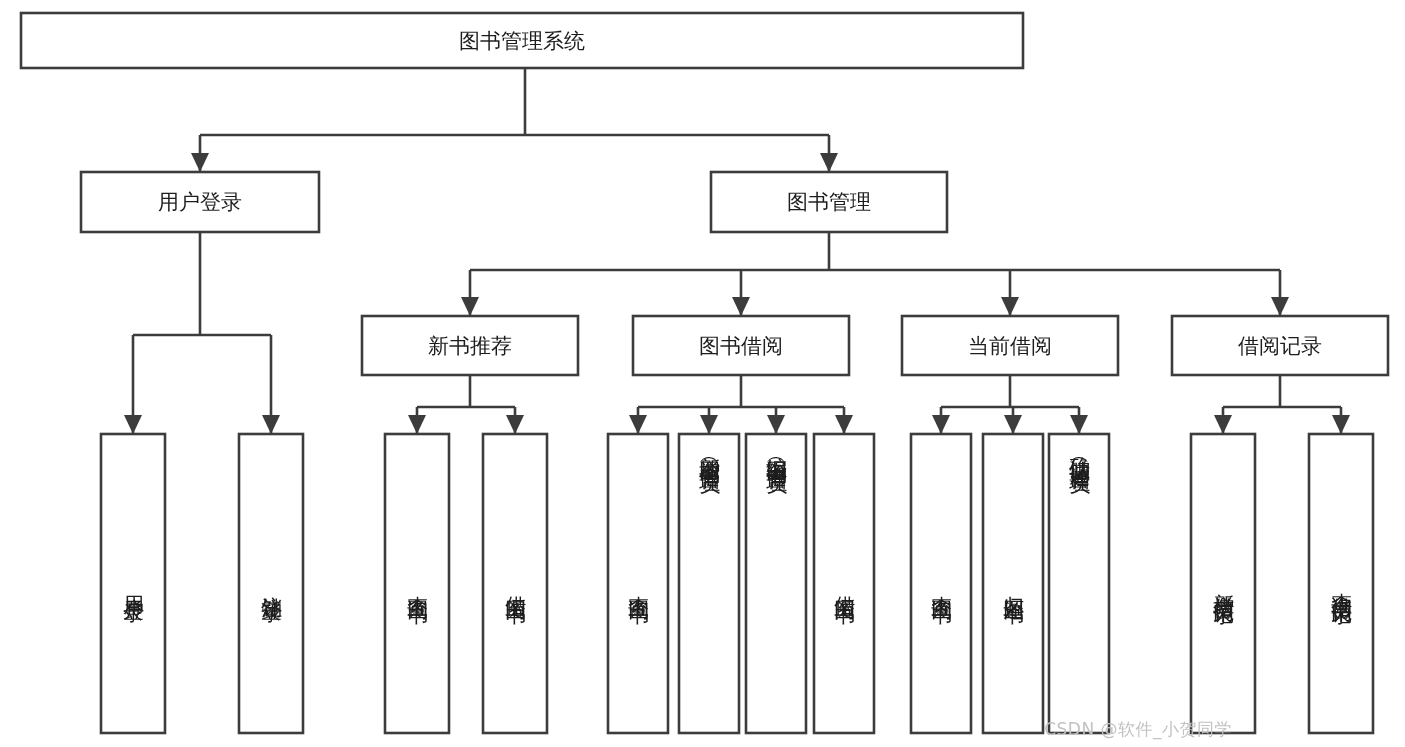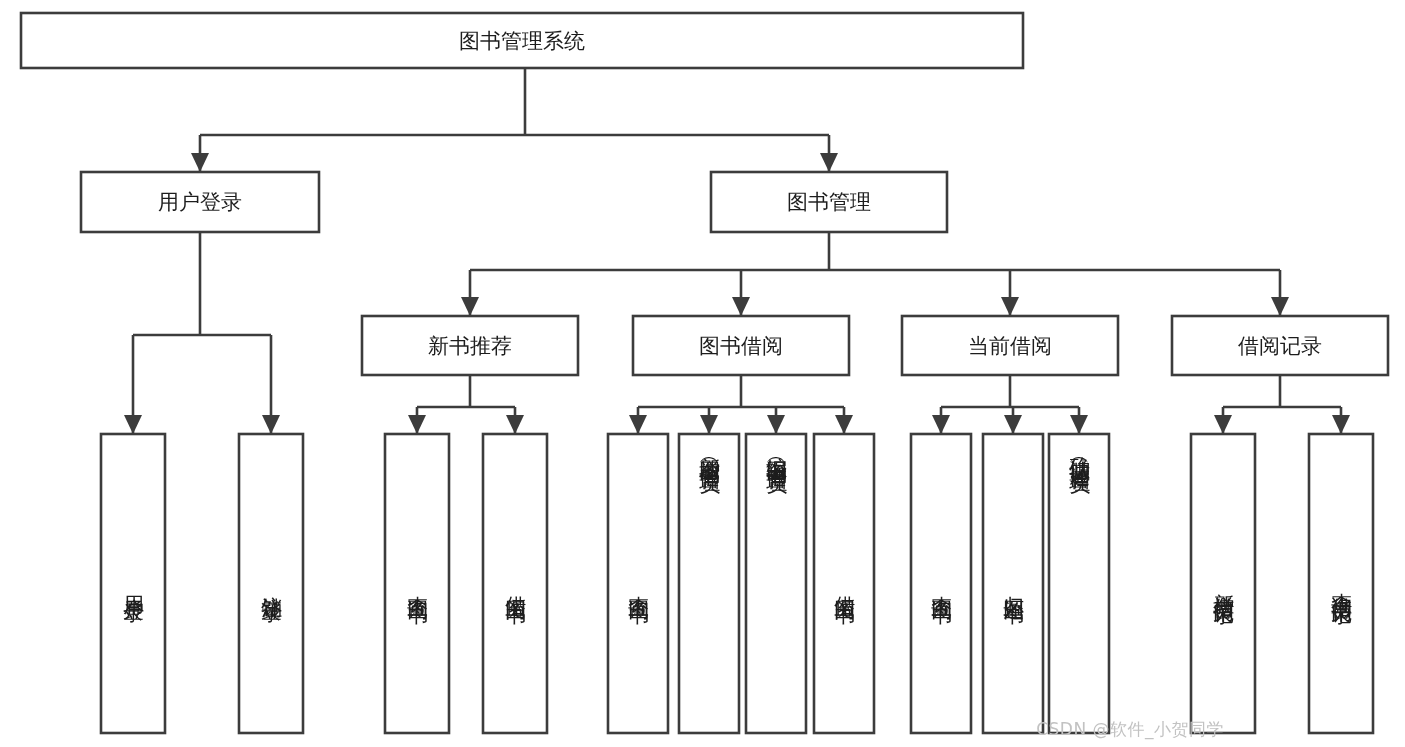--- a/index.html
+++ b/index.html
@@ -66,21 +66,21 @@
     white-space: nowrap;
     text-align: center;
   }
   .vlabel-wrap.align-top {
     align-items: flex-start;
     padding-top: 6px;
     box-sizing: border-box;
   }
   .watermark {
     position: absolute;
-    right: 8px;
+    right: 0;
     bottom: 6px;
     font-family: "DejaVu Sans", "Liberation Sans", sans-serif;
     font-size: 17px;
     color: #c2c2c2;
     white-space: nowrap;
     letter-spacing: 0.5px;
   }
 </style>
 </head>
 <body>

